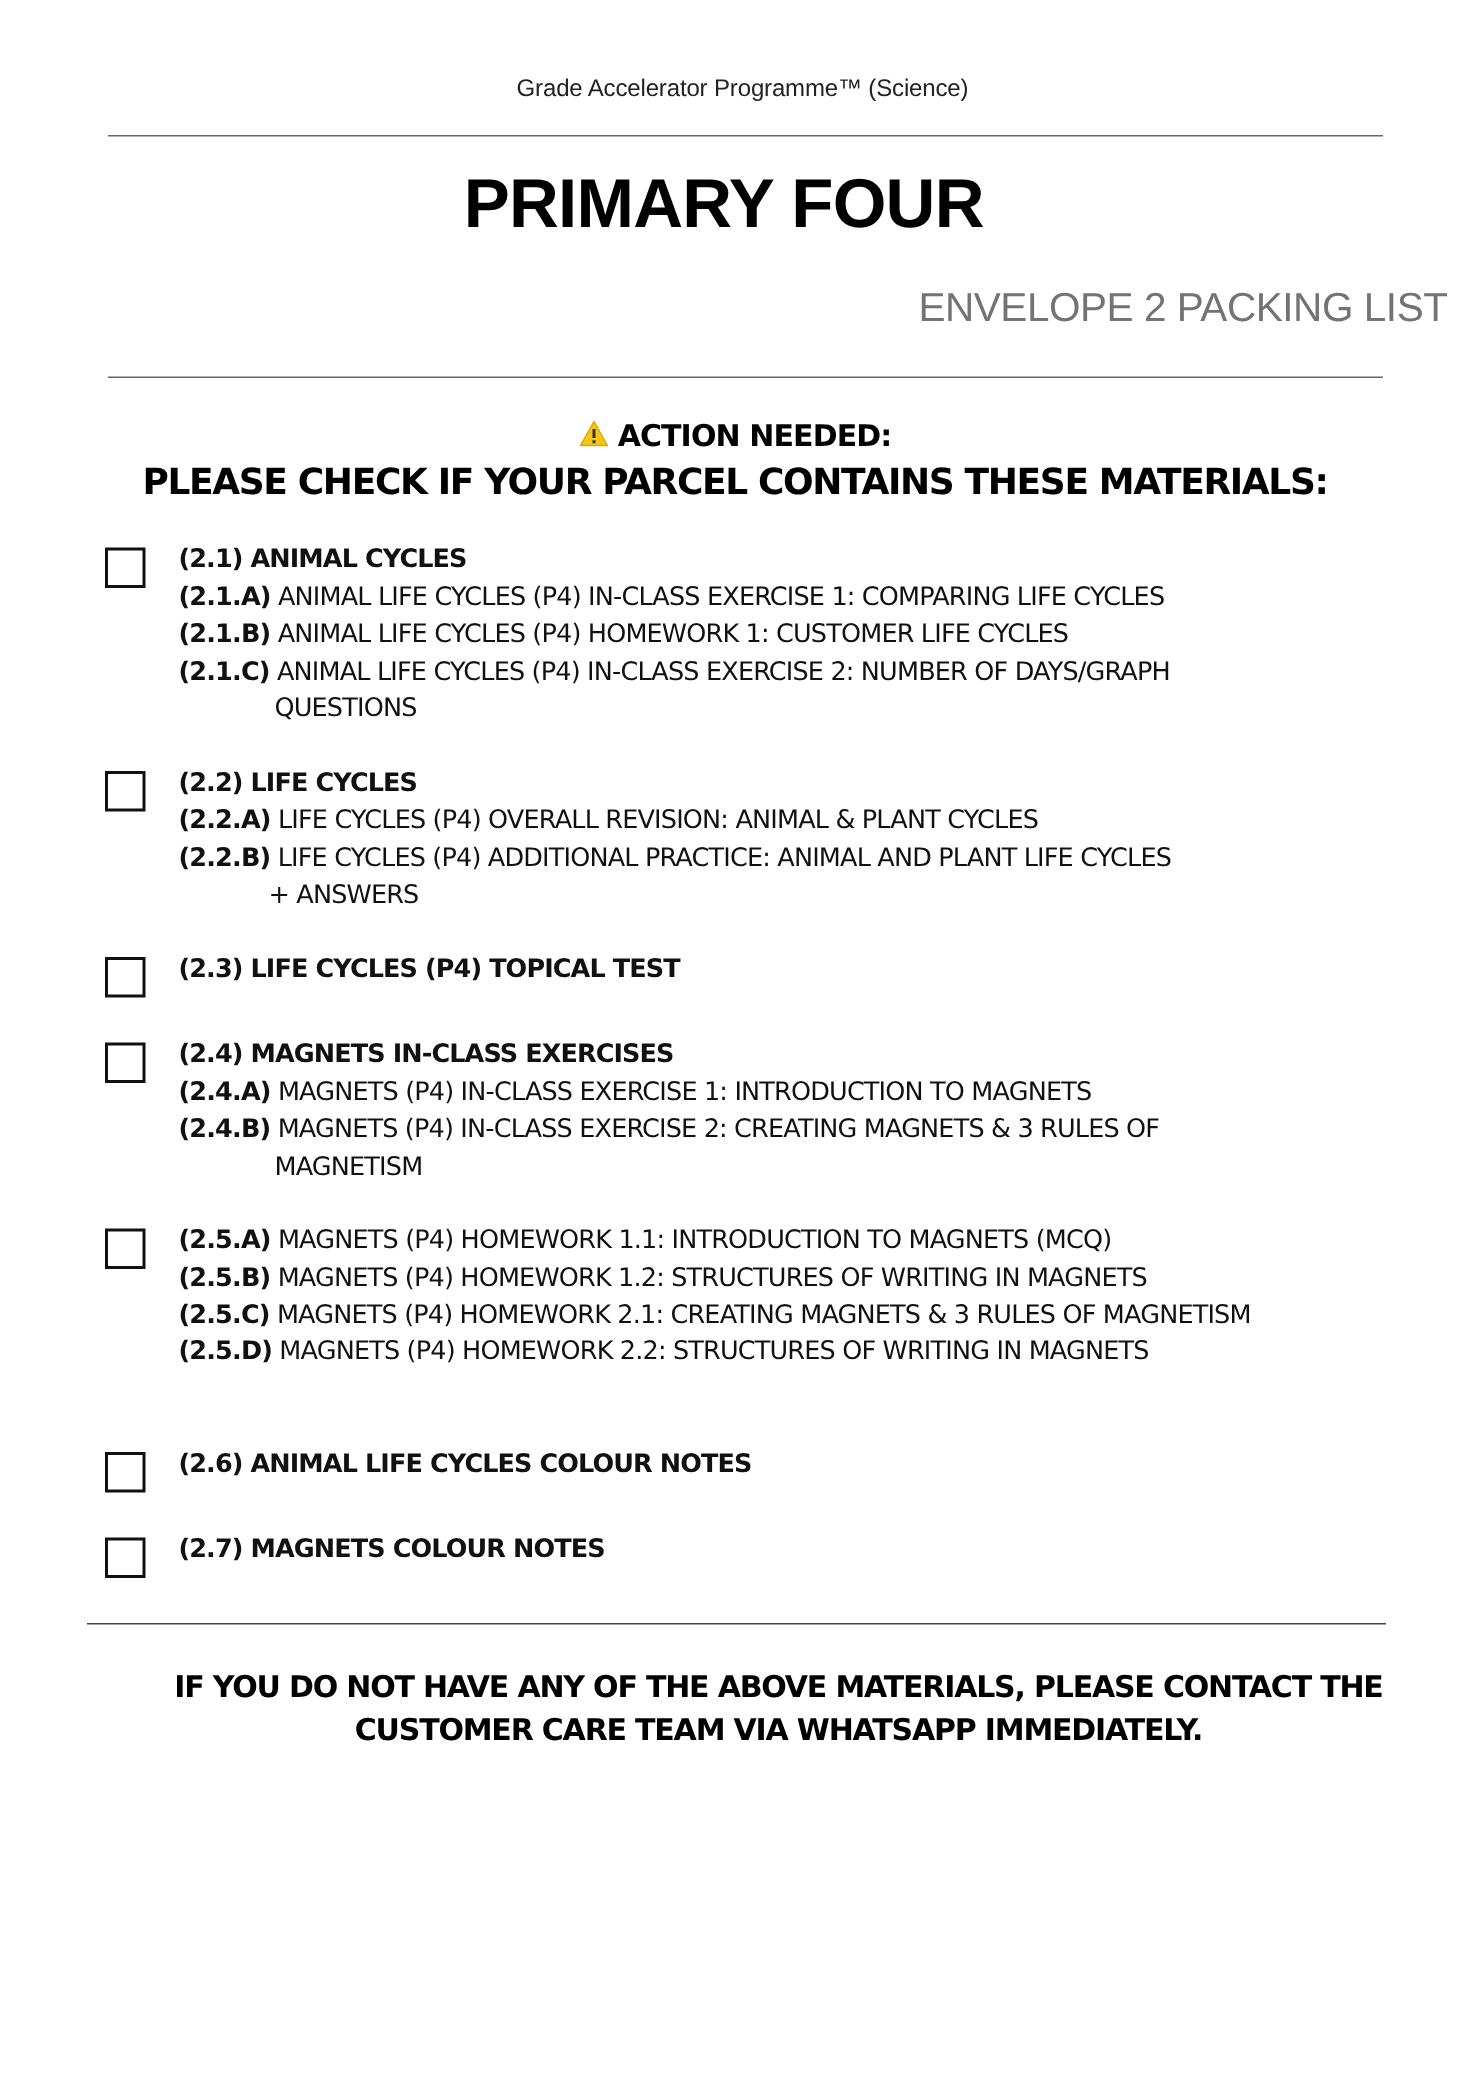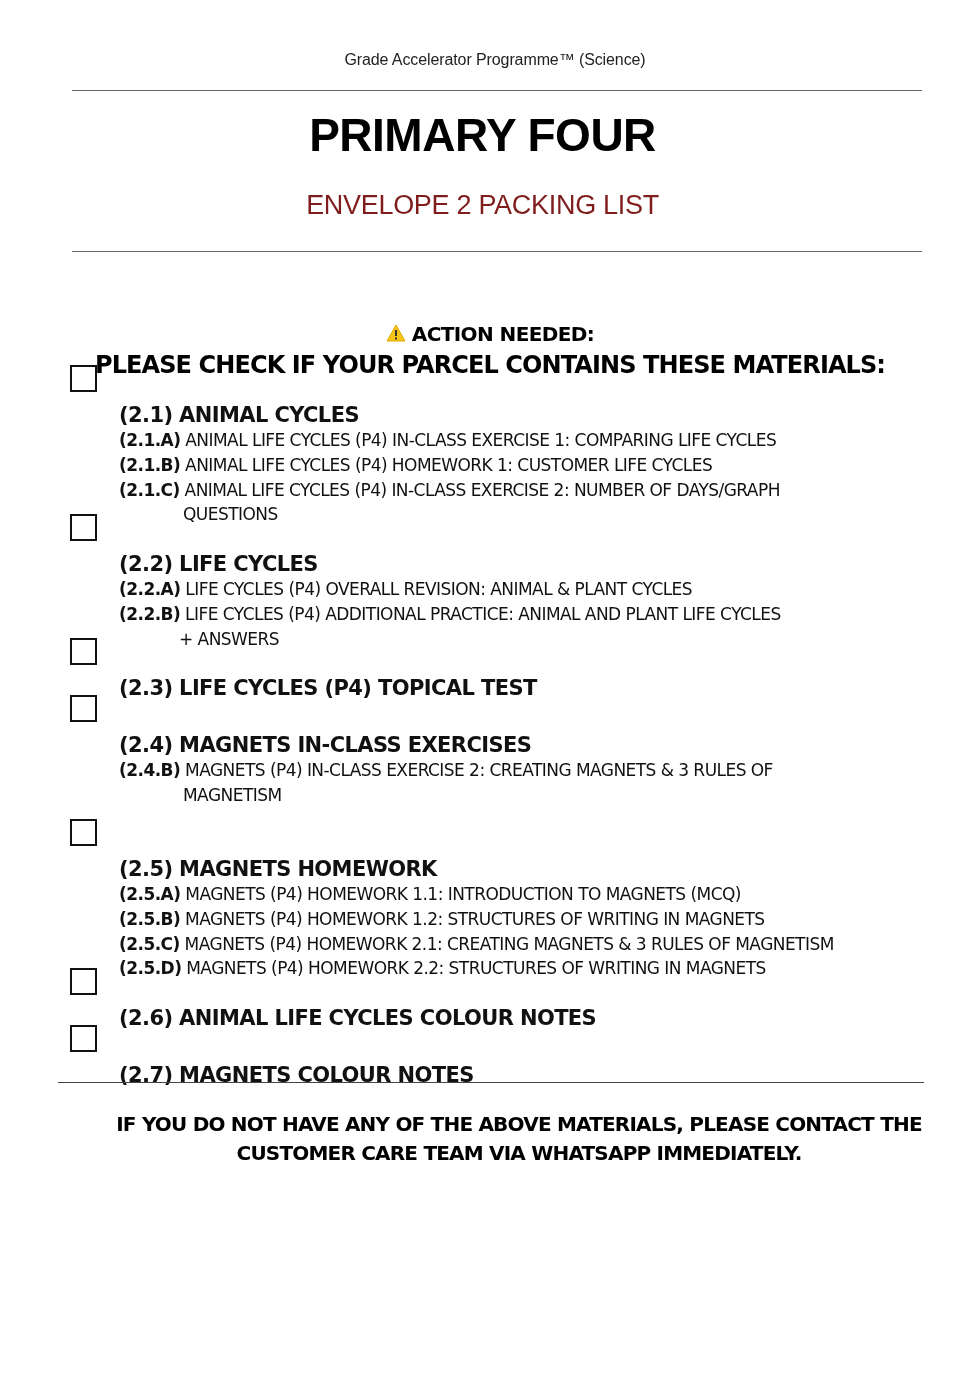--- a/index.html
+++ b/index.html
@@ -11,37 +11,37 @@
   }
   .rule { position: absolute; height: 0; border-top: 1.5px solid #666; }
   .rule.r1 { top: 90px; left: 72px; width: 850px; }
   .rule.r2 { top: 251px; left: 72px; width: 850px; }
   .rule.r3 { top: 1082px; left: 58px; width: 866px; border-top: 1.5px solid #444; }
   .title {
     position: absolute; top: 108px; left: 0; width: 965px; text-align: center;
     font-family: "Liberation Sans", sans-serif; font-weight: bold; font-size: 46px; color: #000; letter-spacing: -0.5px;
   }
   .subtitle {
-    position: absolute; top: 190px; left: 0; width: 965px; text-align: center;
-    font-family: "Liberation Sans", sans-serif; font-size: 27px; color: #7f1d1d; letter-spacing: -0.3px;
+    position: absolute; top: 190px; left: 0; width: 965px; text-align: right;
+    font-family: "Liberation Sans", sans-serif; font-size: 27px; color: #737373; letter-spacing: -0.3px;
   }
   .action {
     position: absolute; top: 276px; left: 0; width: 980px; text-align: center;
-    font-family: "DejaVu Sans", sans-serif; font-weight: bold; color: #000; margin-top: 44px;
+    font-family: "DejaVu Sans", sans-serif; font-weight: bold; color: #000;
   }
   .action .line1 { font-size: 20px; line-height: 28px; letter-spacing: -0.6px; }
   .action .line2 { font-size: 24px; line-height: 30px; letter-spacing: -0.9px; margin-top: 2px; }
   .warn-icon { display: inline-block; width: 20px; height: 18px; vertical-align: -1px; margin-right: 6px; }
   .group { position: absolute; left: 70px; width: 880px; }
   .checkbox {
     position: absolute; left: 0; top: 4px; width: 27px; height: 27px;
     border: 2.5px solid #111; box-sizing: border-box; background: #fff; cursor: pointer;
   }
   .lines { position: absolute; left: 49px; top: 0; width: 820px; font-family: "DejaVu Sans", sans-serif; }
-  .head { font-weight: bold; font-size: 21px; line-height: 25px; letter-spacing: -0.6px; white-space: nowrap; margin-top: 42px; }
+  .head { font-weight: bold; font-size: 17px; line-height: 25px; letter-spacing: -0.6px; white-space: nowrap; }
   .item { font-size: 17px; line-height: 24.8px; letter-spacing: -0.55px; white-space: nowrap; }
   .item .code { font-weight: bold; }
   .cont { padding-left: 64px; }
   .footer {
     position: absolute; top: 1110px; left: 0; width: 980px; text-align: center;
     font-family: "DejaVu Sans", sans-serif; font-weight: bold; font-size: 20px; line-height: 29px; letter-spacing: -0.8px; color: #000; padding-left: 29px;
   }
 </style>
 </head>
 <body>
@@ -93,29 +93,29 @@
     <div class="checkbox"></div>
     <div class="lines">
       <div class="head">(2.3) LIFE CYCLES (P4) TOPICAL TEST</div>
     </div>
   </div>
 
   <div class="group" style="top:691px;">
     <div class="checkbox"></div>
     <div class="lines">
       <div class="head">(2.4) MAGNETS IN-CLASS EXERCISES</div>
+      <div class="item"><span class="code">(2.4.A)</span> <span>MAGNETS (P4) IN-CLASS EXERCISE 1: INTRODUCTION TO MAGNETS</span></div>
       <div class="item"><span class="code">(2.4.B)</span> <span>MAGNETS (P4) IN-CLASS EXERCISE 2: CREATING MAGNETS &amp; 3 RULES OF</span></div>
       <div class="item cont">MAGNETISM</div>
     </div>
   </div>
 
   <div class="group" style="top:815px;">
     <div class="checkbox"></div>
     <div class="lines">
-      <div class="head">(2.5) MAGNETS HOMEWORK</div>
       <div class="item"><span class="code">(2.5.A)</span> <span>MAGNETS (P4) HOMEWORK 1.1: INTRODUCTION TO MAGNETS (MCQ)</span></div>
       <div class="item"><span class="code">(2.5.B)</span> <span>MAGNETS (P4) HOMEWORK 1.2: STRUCTURES OF WRITING IN MAGNETS</span></div>
       <div class="item"><span class="code">(2.5.C)</span> <span>MAGNETS (P4) HOMEWORK 2.1: CREATING MAGNETS &amp; 3 RULES OF MAGNETISM</span></div>
       <div class="item"><span class="code">(2.5.D)</span> <span>MAGNETS (P4) HOMEWORK 2.2: STRUCTURES OF WRITING IN MAGNETS</span></div>
     </div>
   </div>
 
   <div class="group" style="top:964px;">
     <div class="checkbox"></div>
     <div class="lines">

